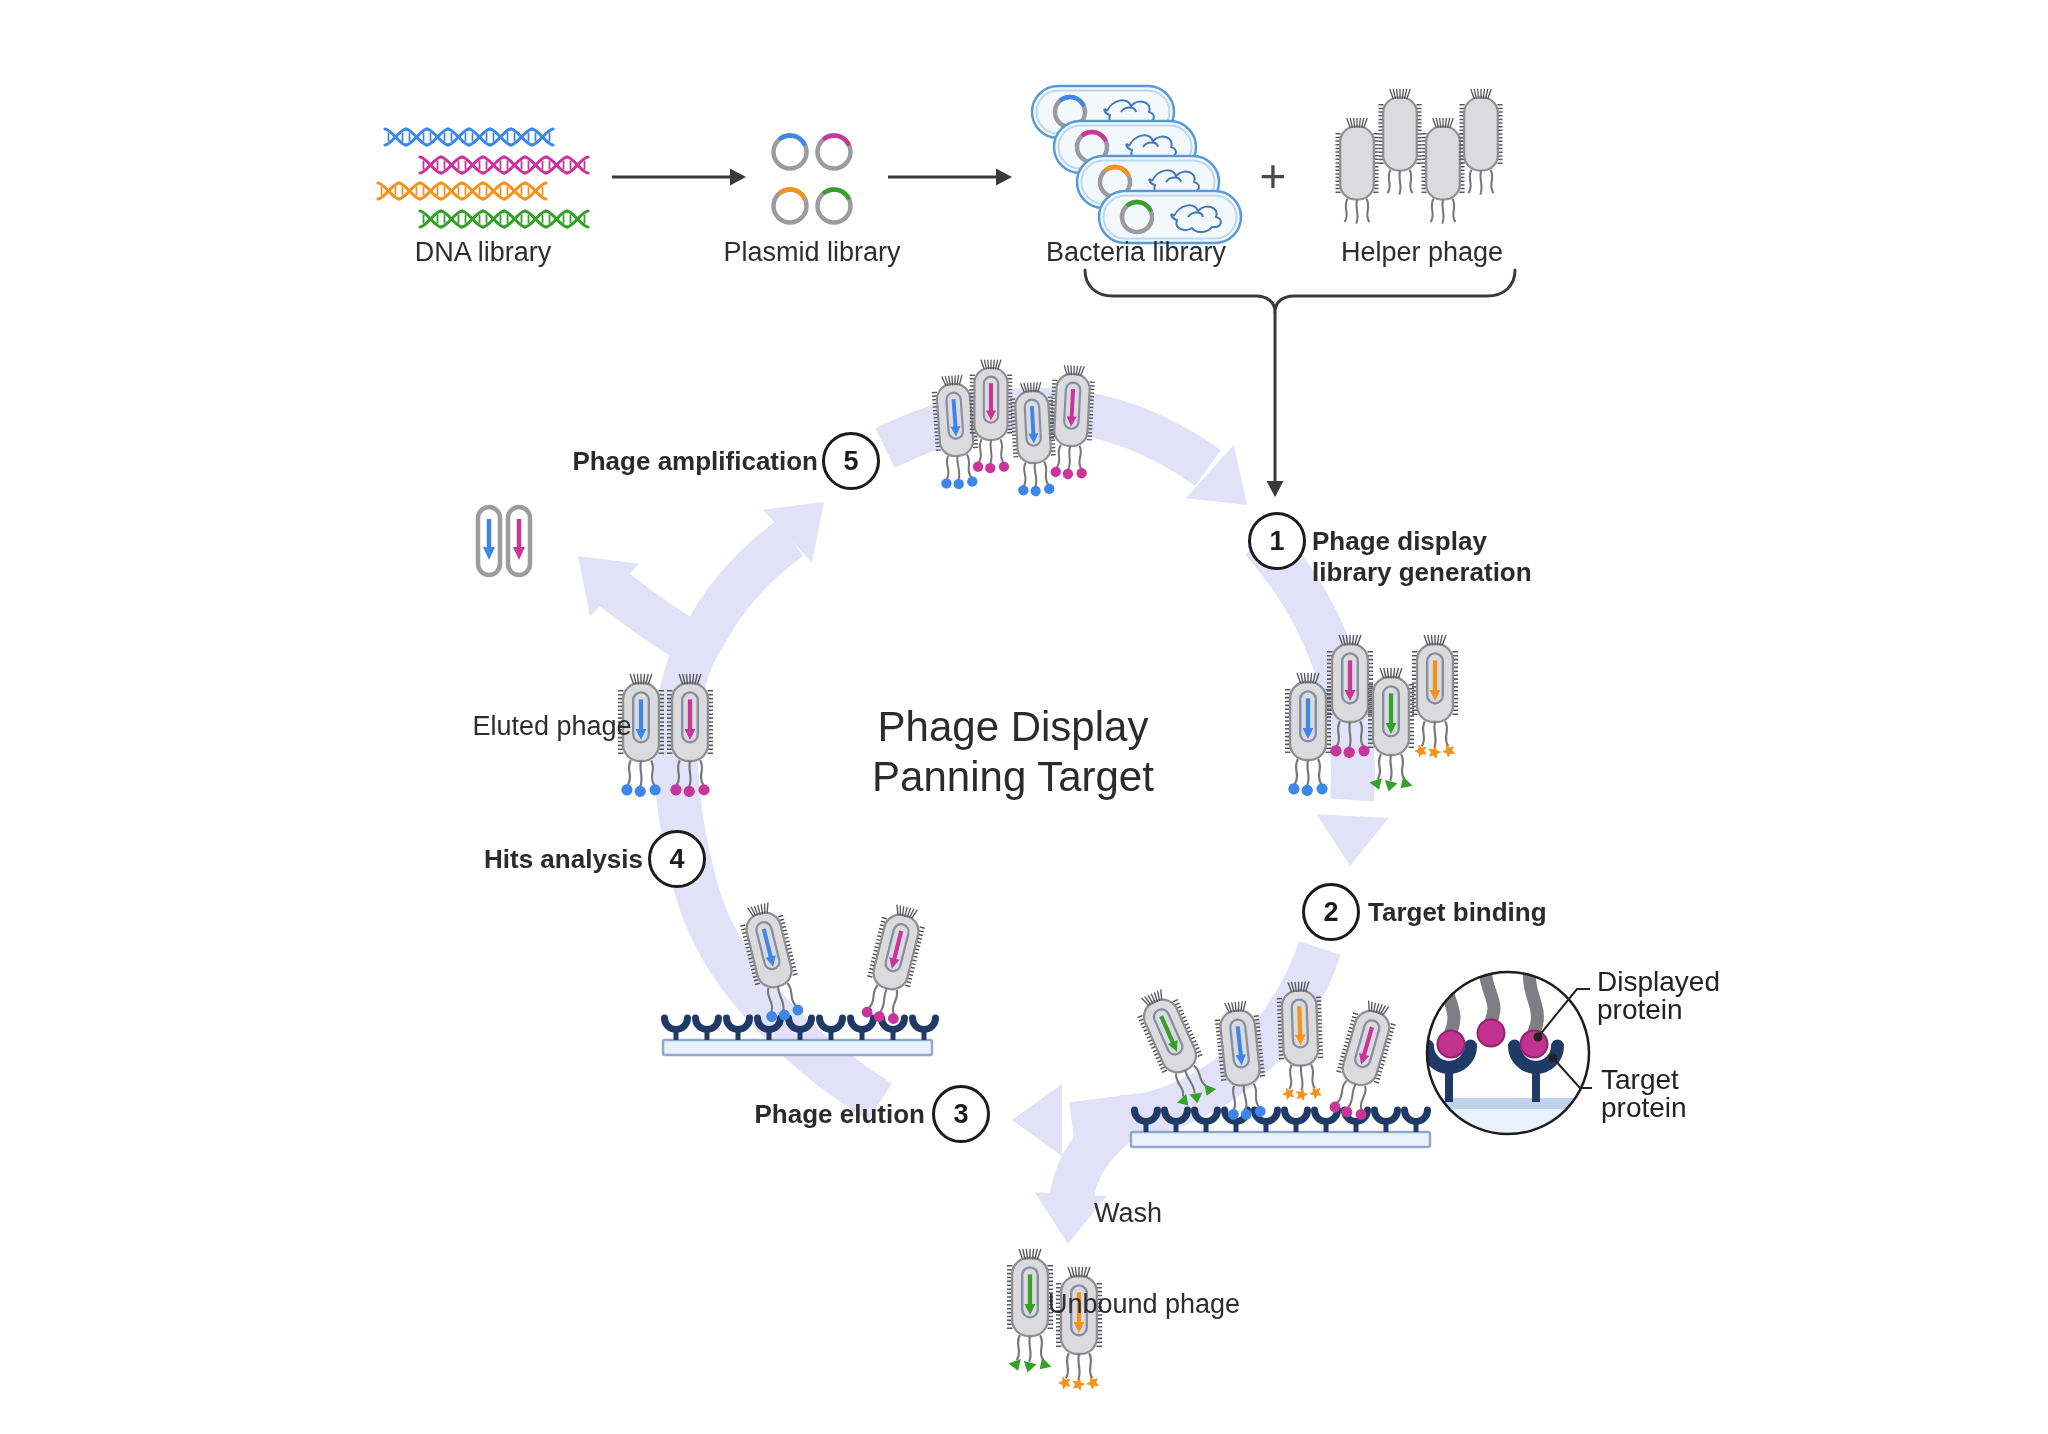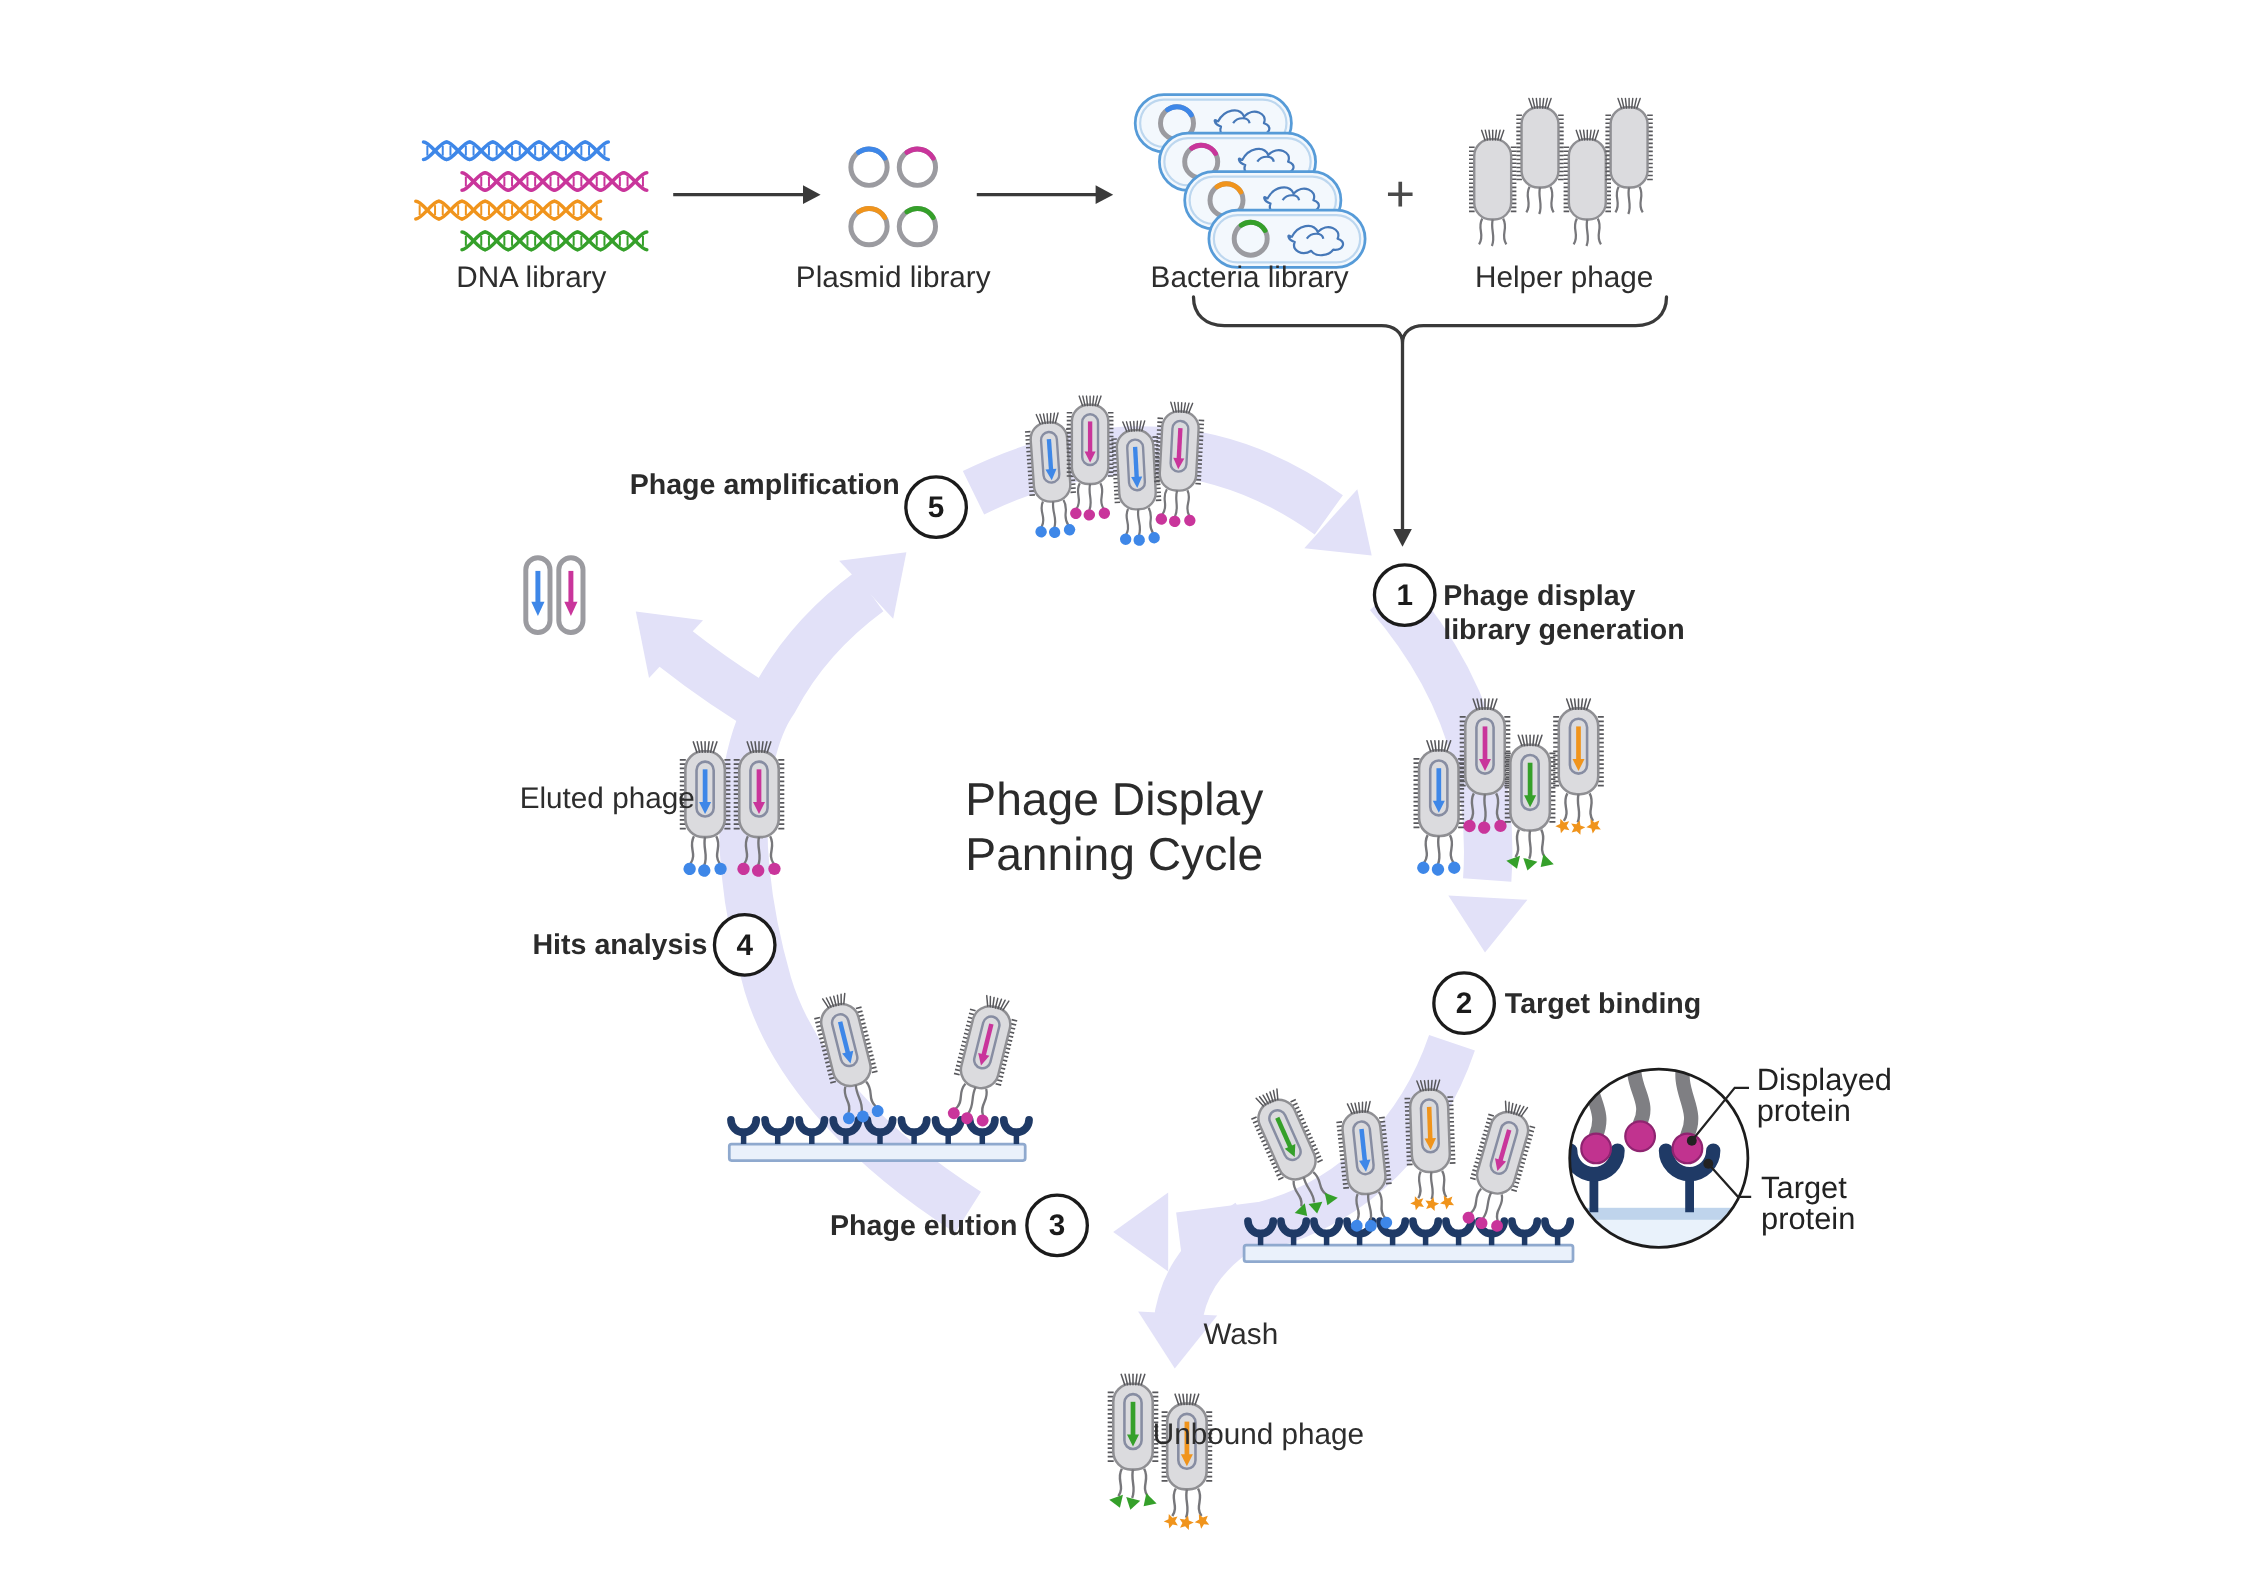--- a/index.html
+++ b/index.html
@@ -914,39 +914,39 @@
     </svg>
 
   <div class="lbl" style="left:483px;top:252px">DNA library</div>
   <div class="lbl" style="left:812px;top:252px">Plasmid library</div>
   <div class="lbl" style="left:1136px;top:252px">Bacteria library</div>
   <div class="plus" style="left:1273px;top:176px">+</div>
   <div class="lbl" style="left:1422px;top:252px">Helper phage</div>
 
   <div class="title" style="left:1013px;top:752px">
     <div>Phage Display</div>
-    <div>Panning Cycle</div>
+    <div>Panning Target</div>
   </div>
 
   <div class="step-circle" style="left:1277px;top:541px">1</div>
   <div class="steptext" style="left:1312px;top:526px">
     <div>Phage display</div>
     <div>library generation</div>
   </div>
 
   <div class="step-circle" style="left:1331px;top:912px">2</div>
   <div class="steptext leftalign" style="left:1368px;top:912px">Target binding</div>
 
   <div class="steptext right" style="left:925px;top:1114px">Phage elution</div>
   <div class="step-circle" style="left:961px;top:1114px">3</div>
 
   <div class="steptext right" style="left:643px;top:859px">Hits analysis</div>
   <div class="step-circle" style="left:677px;top:859px">4</div>
 
-  <div class="steptext right" style="left:818px;top:441px">Phage amplification</div>
+  <div class="steptext right" style="left:818px;top:461px">Phage amplification</div>
   <div class="step-circle" style="left:851px;top:461px">5</div>
 
   <div class="lbl" style="left:552px;top:726px">Eluted phage</div>
   <div class="lbl" style="left:1128px;top:1213px">Wash</div>
   <div class="lbl" style="left:1144px;top:1304px">Unbound phage</div>
 
   <div class="callout" style="left:1597px;top:968px">
     <div>Displayed</div>
     <div>protein</div>
   </div>

